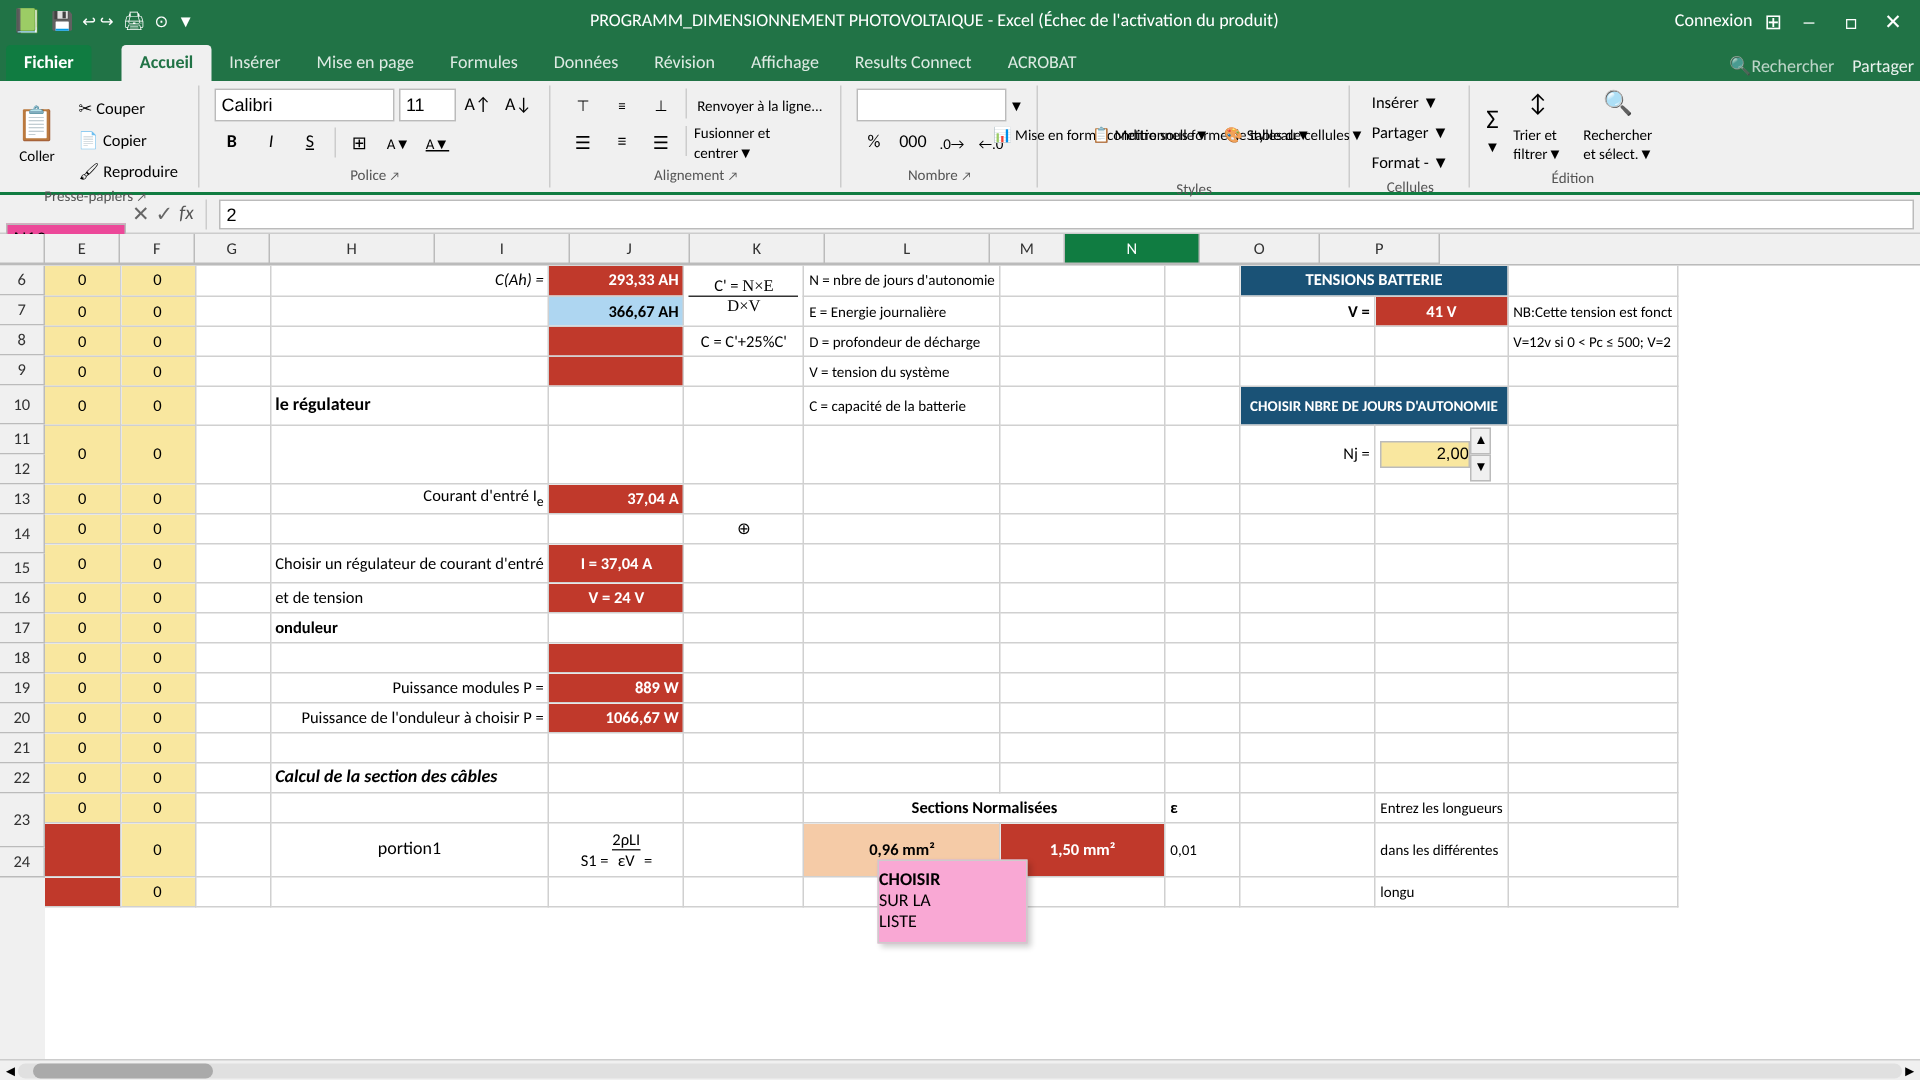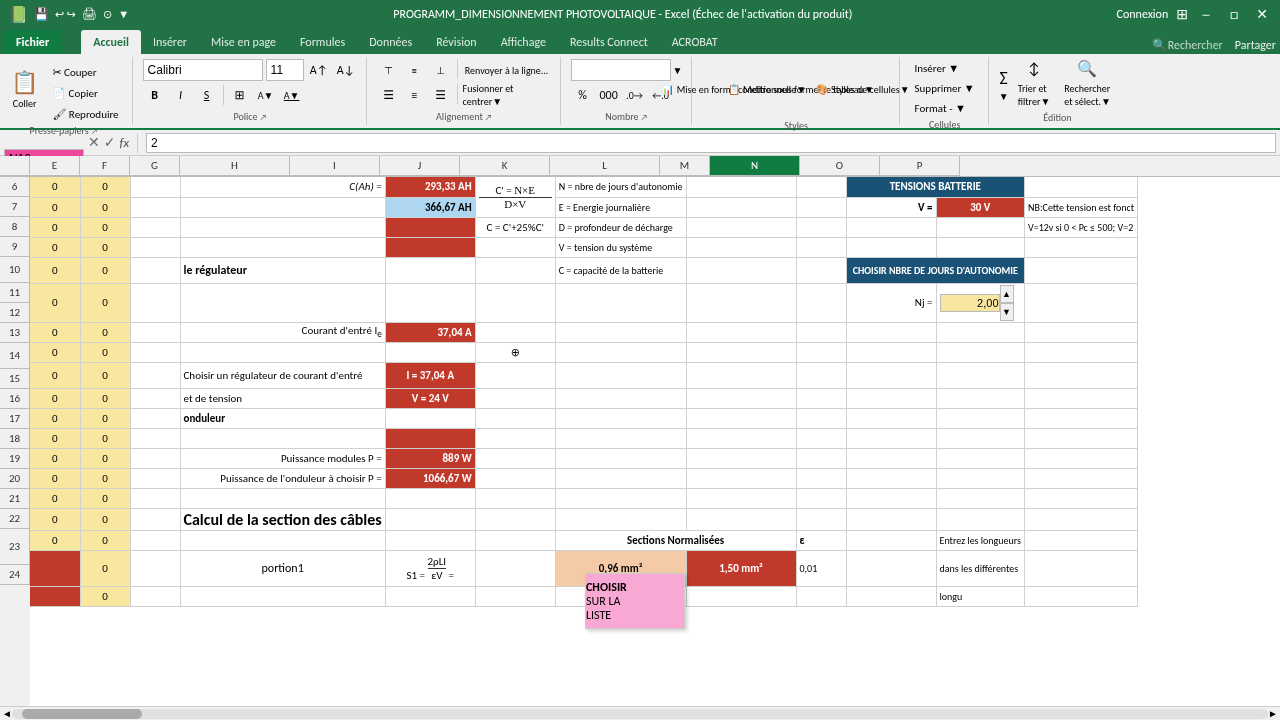--- a/index.html
+++ b/index.html
@@ -353,21 +353,21 @@
           <div class="r-btn" style="flex-direction:column;height:60px;justify-content:center;font-size:10px;width:65px;">📋 Mettre sous forme de tableau▼</div>
           <div class="r-btn" style="flex-direction:column;height:60px;justify-content:center;font-size:10px;width:55px;">🎨 Styles de cellules▼</div>
         </div>
         <div style="font-size:10px;color:#555;text-align:center;">Styles</div>
       </div>
 
       <div style="display:flex;flex-direction:column;border-right:1px solid #ccc;padding:2px 8px;height:68px;">
         <div style="display:flex;gap:2px;flex:1;align-items:center;">
           <div style="display:flex;flex-direction:column;gap:1px;">
             <div class="r-btn" style="font-size:11px;">Insérer ▼</div>
-            <div class="r-btn" style="font-size:11px;">Supprimer ▼</div>
+            <div class="r-btn" style="font-size:11px;">Partager ▼</div>
             <div class="r-btn" style="font-size:11px;">Format - ▼</div>
           </div>
         </div>
         <div style="font-size:10px;color:#555;text-align:center;">Cellules</div>
       </div>
 
       <div style="display:flex;flex-direction:column;padding:2px 8px;height:68px;">
         <div style="display:flex;gap:4px;flex:1;align-items:center;">
           <div style="display:flex;flex-direction:column;gap:1px;align-items:center;">
             <span style="font-size:18px;">Σ</span>
@@ -465,21 +465,21 @@
           <td class="c-e bg-yellow text-center" style="height:20px;">0</td>
           <td class="c-f bg-yellow text-center">0</td>
           <td class="c-g"></td>
           <td class="c-h"></td>
           <td class="c-i bg-blue-light text-right text-bold">366,67 AH</td>
 
           <td class="c-k" style="font-size:10px;">E = Energie journalière</td>
           <td class="c-l"></td>
           <td class="c-m"></td>
           <td class="c-n text-right" style="font-weight:bold;">V =</td>
-          <td class="c-o bg-red text-center text-bold">30 V</td>
+          <td class="c-o bg-red text-center text-bold">41 V</td>
           <td class="c-p" style="font-size:10px;">NB:Cette tension est fonct</td>
         </tr>
 
         <tr>
           <td class="c-e bg-yellow text-center" style="height:20px;">0</td>
           <td class="c-f bg-yellow text-center">0</td>
           <td class="c-g"></td>
           <td class="c-h"></td>
           <td class="c-i bg-red"></td>
           <td class="c-j" style="text-align:center;font-size:11px;">C = C'+25%C'</td>
@@ -675,21 +675,21 @@
           <td class="c-m"></td>
           <td class="c-n"></td>
           <td class="c-o"></td>
           <td class="c-p"></td>
         </tr>
 
         <tr>
           <td class="c-e bg-yellow text-center" style="height:20px;">0</td>
           <td class="c-f bg-yellow text-center">0</td>
           <td class="c-g"></td>
-          <td class="c-h" style="font-weight:bold;font-size:16px;">Calcul de la section des câbles</td>
+          <td class="c-h" style="font-weight:bold;font-size:12px;font-style:italic;">Calcul de la section des câbles</td>
           <td class="c-i"></td>
           <td class="c-j"></td>
           <td class="c-k"></td>
           <td class="c-l"></td>
           <td class="c-m"></td>
           <td class="c-n"></td>
           <td class="c-o"></td>
           <td class="c-p"></td>
         </tr>
 

